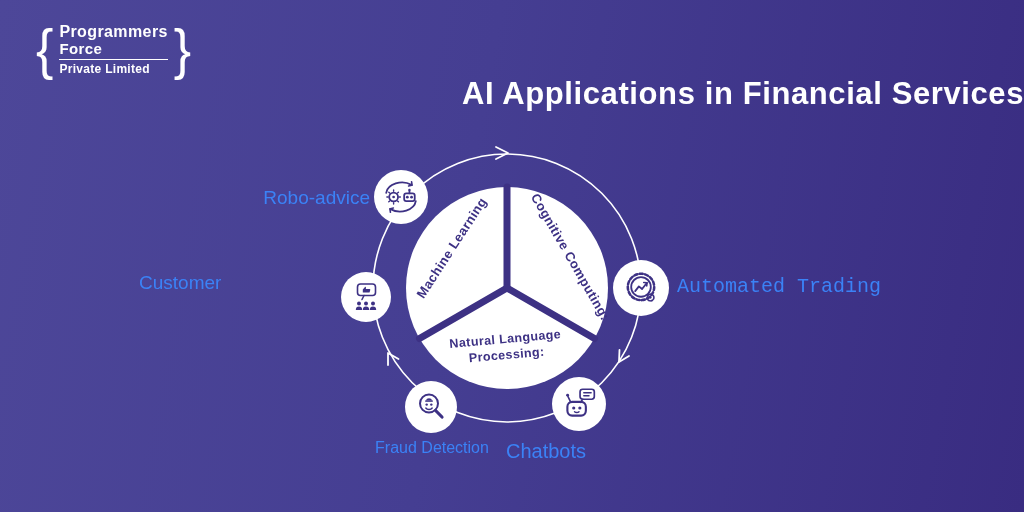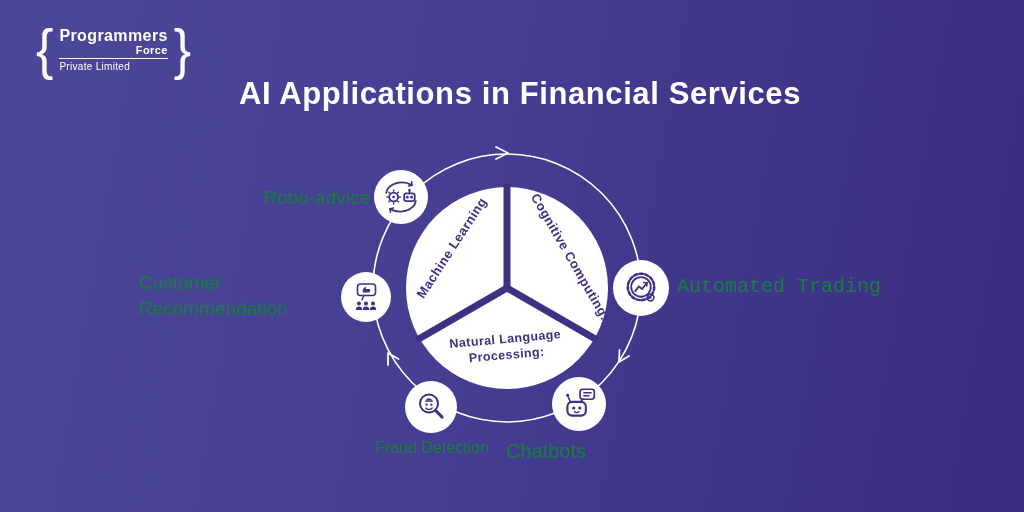--- a/index.html
+++ b/index.html
@@ -8,26 +8,26 @@
     font-family:"Liberation Sans", sans-serif;
     background:linear-gradient(100deg, #4e489b 0%, #4d4799 0%, #453e92 45%, #392c81 100%);
     position:relative; color:#fff;
   }
 
   
   .logo { position:absolute; left:36px; top:20px; display:flex; align-items:center; gap:4px; }
   .logo .brace { font-size:52px; font-weight:400; line-height:58px; transform:scaleY(1.08); }
   .logo-text { display:flex; flex-direction:column; padding:0 2px; }
   .logo-line1 { font-size:16px; font-weight:700; letter-spacing:.4px; }
-  .logo-line2 { font-size:11px; font-weight:700; text-align:right; margin-top:-1px; letter-spacing:.4px; }
+  .logo-line2 { font-size:15px; font-weight:700; margin-top:-1px; letter-spacing:.4px; }
   .logo-rule { border-top:1px solid #fff; margin-top:2px; }
-  .logo-line3 { font-size:10px; margin-top:2px; letter-spacing:.3px; }
+  .logo-line3 { font-size:12px; margin-top:2px; letter-spacing:.3px;font-weight:bold; }
 
   
-  .title { position:absolute; top:76px; left:0; width:100%; text-align:center;
+  .title { position:absolute; top:76px; left:0; width:100%; text-align:right;
            font-size:31px; font-weight:700; letter-spacing:.6px;padding-left:16px; }
 
   
   .diagram { position:absolute; left:347px; top:128px; width:320px; height:320px; }
   .diagram svg.base { position:absolute; left:0; top:0; }
 
   .seg-label { position:absolute; color:#3d3184; font-weight:700; font-size:13px;
                letter-spacing:.4px; white-space:nowrap; text-align:center; line-height:16px; }
   .seg-ml  { left:105px; top:120px; transform:translate(-50%,-50%) rotate(-57deg); }
   .seg-cc  { left:223px; top:129px; transform:translate(-50%,-50%) rotate(60deg); }
@@ -35,21 +35,21 @@
 
   .icon-disc { position:absolute; background:#fff; border-radius:50%;
                display:flex; align-items:center; justify-content:center; }
   .disc-robo     { left:27px;  top:42px;  width:54px; height:54px; }
   .disc-customer { left:-6px;  top:144px; width:50px; height:50px; }
   .disc-trading  { left:266px; top:132px; width:56px; height:56px; }
   .disc-fraud    { left:58px;  top:253px; width:52px; height:52px; }
   .disc-chatbot  { left:205px; top:249px; width:54px; height:54px; }
 
   
-  .app-label { position:absolute; color:#15803d; font-weight:500; white-space:nowrap; }
+  .app-label { position:absolute; color:#3b82f6; font-weight:500; white-space:nowrap; }
   .lbl-robo     { left:150px; top:187px; width:220px; text-align:right; font-size:19px; }
   .lbl-customer { left:139px; top:270px; width:250px; text-align:left; font-size:19px;
                   line-height:26px; white-space:normal; }
   .lbl-trading  { left:677px; top:275px; font-size:20px;font-family:Liberation Mono, monospace; }
   .lbl-fraud    { left:332px; top:439px; width:200px; text-align:center; font-size:16px; }
   .lbl-chatbot  { left:506px; top:440px; width:150px; font-size:20px; }
 </style>
 </head>
 <body>
 
@@ -167,17 +167,16 @@
       <circle cx="7.2" cy="9.6" r="1.4" fill="#3d3184"></circle>
       <circle cx="13" cy="21.8" r="1.5" fill="#3d3184"></circle>
       <circle cx="18.8" cy="21.8" r="1.5" fill="#3d3184"></circle>
     </svg>
   </div>
 </div>
 
 <div class="app-label lbl-robo">Robo-advice</div>
 <div class="app-label lbl-customer">
   <span>Customer</span><br>
-  <span>Recommendation</span>
 </div>
 <div class="app-label lbl-trading">Automated Trading</div>
 <div class="app-label lbl-fraud">Fraud Detection</div>
 <div class="app-label lbl-chatbot">Chatbots</div>
 
 </body></html>

